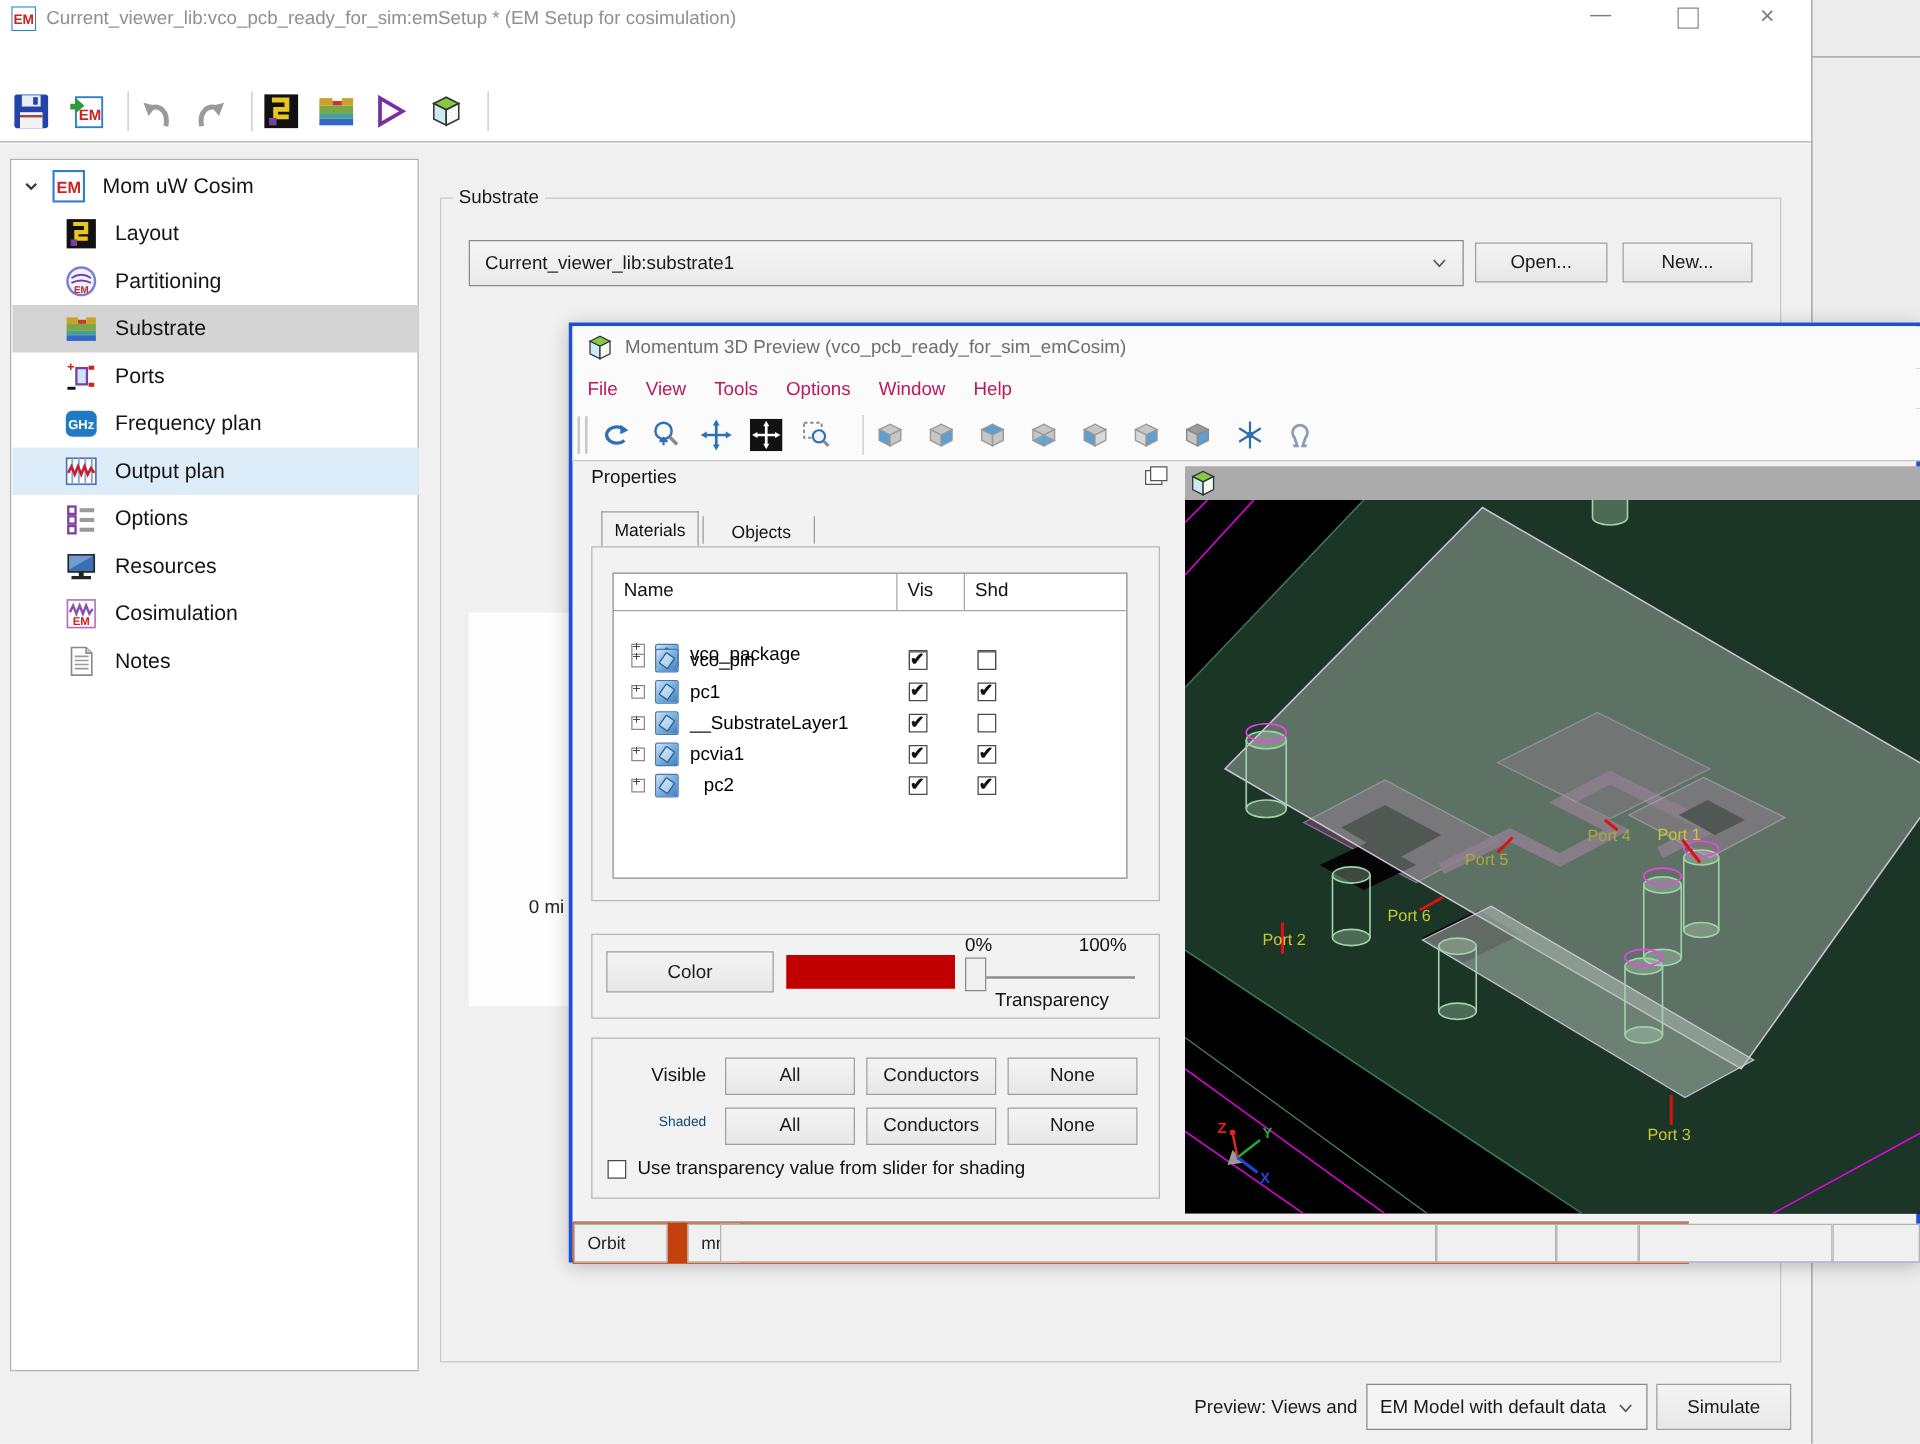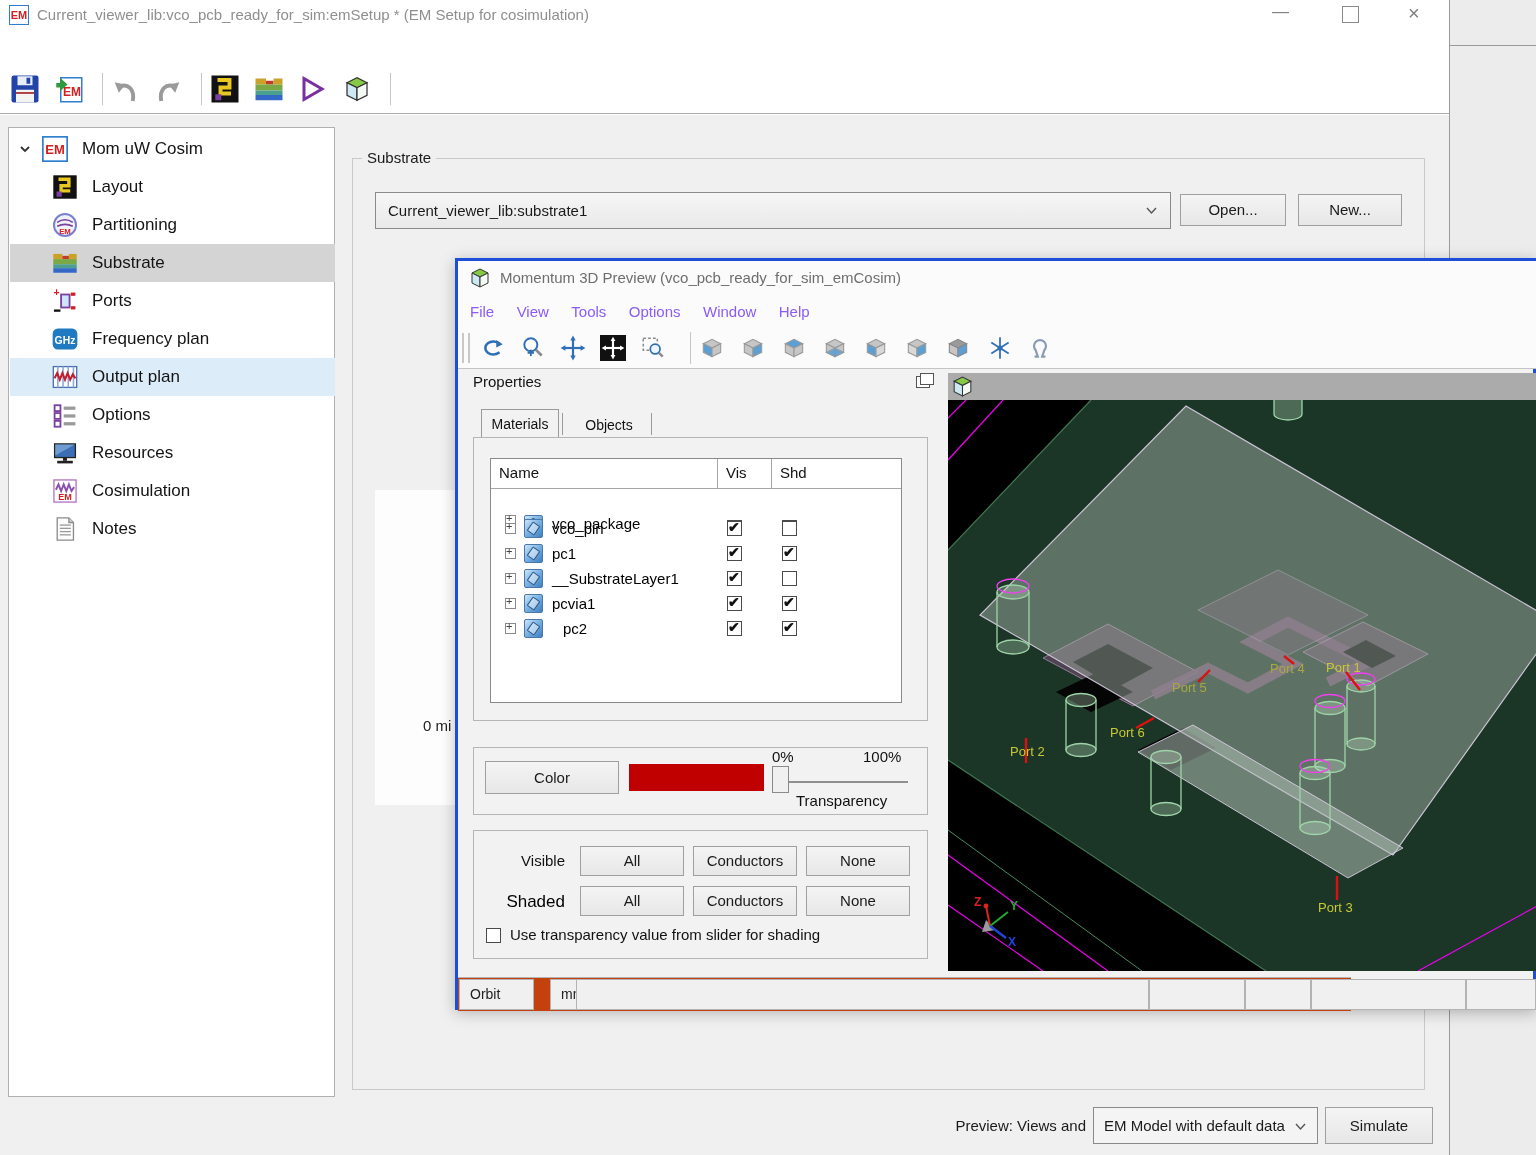--- a/index.html
+++ b/index.html
@@ -8,21 +8,21 @@
   .txt{white-space:nowrap;}
   .btn{background:linear-gradient(#f4f4f4,#e7e7e7);border:1px solid #9f9f9f;
     text-align:center;font-size:15px;color:#1a1a1a;box-sizing:border-box;}
   .combo{background:linear-gradient(#f6f6f6,#e9e9e9);border:1px solid #8a8a8a;
     box-sizing:border-box;font-size:15px;color:#1a1a1a;}
   .cb{width:15px;height:15px;background:#fff;border:1px solid #4a4a4a;
     box-sizing:border-box;position:absolute;}
   .cb.checked::after{content:"\2714";position:absolute;left:0px;top:-3px;
     font-size:14px;color:#111;font-weight:bold;}
   .menuitem{display:inline-block;font-size:15px;color:#8d8d8d;margin-right:28px;}
-  .dmenuitem{display:inline-block;font-size:15px;color:#8b5cf6;margin-right:18px;}
+  .dmenuitem{display:inline-block;font-size:15px;color:#be185d;margin-right:18px;}
   .treerow{position:absolute;left:1px;height:38px;width:325px;display:flex;align-items:center;}
   .treerow .lbl{font-size:17px;color:#141414;margin-left:14px;}
   .sep{width:1px;background:#c6c6c6;height:32px;margin:0 8px;}
   .gb{position:absolute;border:1px solid #b6b6b6;box-sizing:border-box;}
   .hdrcell{box-sizing:border-box;border-right:1px solid #a6a6a6;height:100%;
     font-size:15px;color:#111;padding:5px 0 0 8px;}
   .expbox{width:9px;height:9px;border:1px solid #8a8a8a;background:#fff;position:relative;flex:none;}
   .expbox::after{content:"+";position:absolute;left:0px;top:-4px;font-size:11px;color:#444;}
   .painticon{width:17px;height:17px;border:1px solid #4a78a8;border-radius:2px;flex:none;
     background:linear-gradient(135deg,#cfe6f8 0%,#7db4e4 45%,#3d7fc1 100%);position:relative;}
@@ -424,21 +424,21 @@
   <span class="abs txt" style="left:405px;top:487px;font-size:15px;color:#111;">100%</span>
   <div class="abs" style="left:322px;top:520px;width:128px;height:2px;background:#8f8f8f;"></div>
   <div class="abs" style="left:314px;top:505px;width:17px;height:27px;background:#f0f0f0;border:1px solid #8a8a8a;box-sizing:border-box;"></div>
   <span class="abs txt" style="left:338px;top:531px;font-size:15px;color:#111;">Transparency</span>
 
   <div class="gb" style="left:15px;top:569px;width:455px;height:129px;"></div>
   <div class="abs txt" style="left:15px;top:591px;width:92px;text-align:right;font-size:15px;color:#111;">Visible</div>
   <div class="abs btn" style="left:122px;top:585px;width:104px;height:30px;line-height:28px;">All</div>
   <div class="abs btn" style="left:235px;top:585px;width:104px;height:30px;line-height:28px;">Conductors</div>
   <div class="abs btn" style="left:348px;top:585px;width:104px;height:30px;line-height:28px;">None</div>
-  <div class="abs txt" style="left:15px;top:631px;width:92px;text-align:right;font-size:17px;color:#000000;">Shaded</div>
+  <div class="abs txt" style="left:15px;top:631px;width:92px;text-align:right;font-size:11px;color:#0c4a6e;">Shaded</div>
   <div class="abs btn" style="left:122px;top:625px;width:104px;height:30px;line-height:28px;">All</div>
   <div class="abs btn" style="left:235px;top:625px;width:104px;height:30px;line-height:28px;">Conductors</div>
   <div class="abs btn" style="left:348px;top:625px;width:104px;height:30px;line-height:28px;">None</div>
   <div class="cb" style="left:28px;top:667px;"></div>
   <span class="abs txt" style="left:52px;top:665px;font-size:15px;color:#111;">Use transparency value from slider for shading</span>
 
   <div class="abs" style="left:490px;top:112px;width:591px;height:27px;background:#ababab;">
     <svg class="abs" style="left:2px;top:1px;" width="25" height="25" viewBox="0 0 24 24">
       <polygon points="4,7 12,3 20,7 12,11" fill="#86c944" stroke="#333"></polygon>
       <polygon points="4,7 12,11 12,21 4,17" fill="#cdeaf4" stroke="#333"></polygon>

